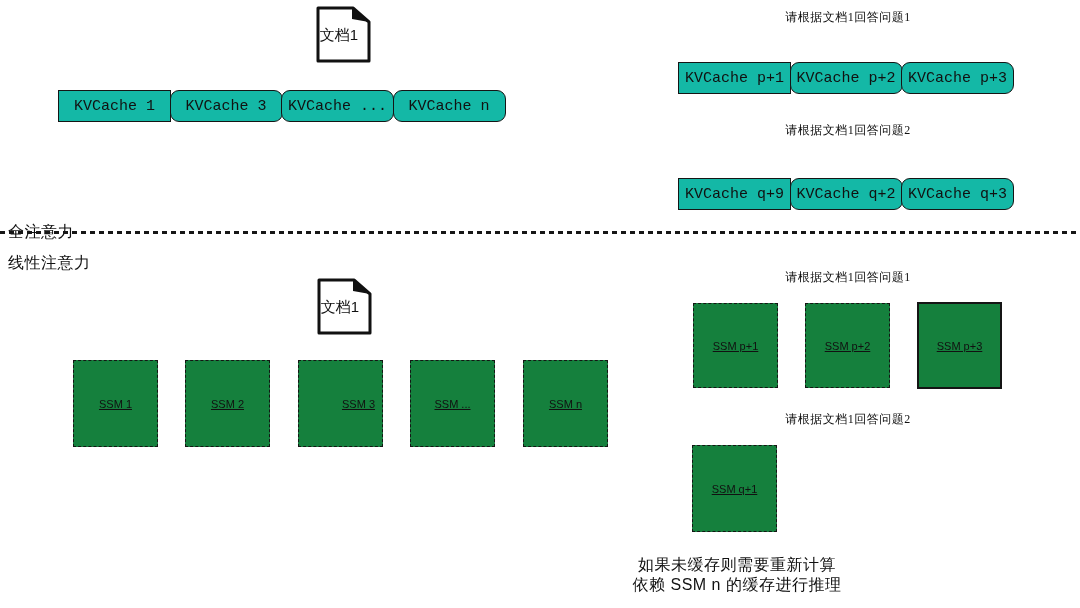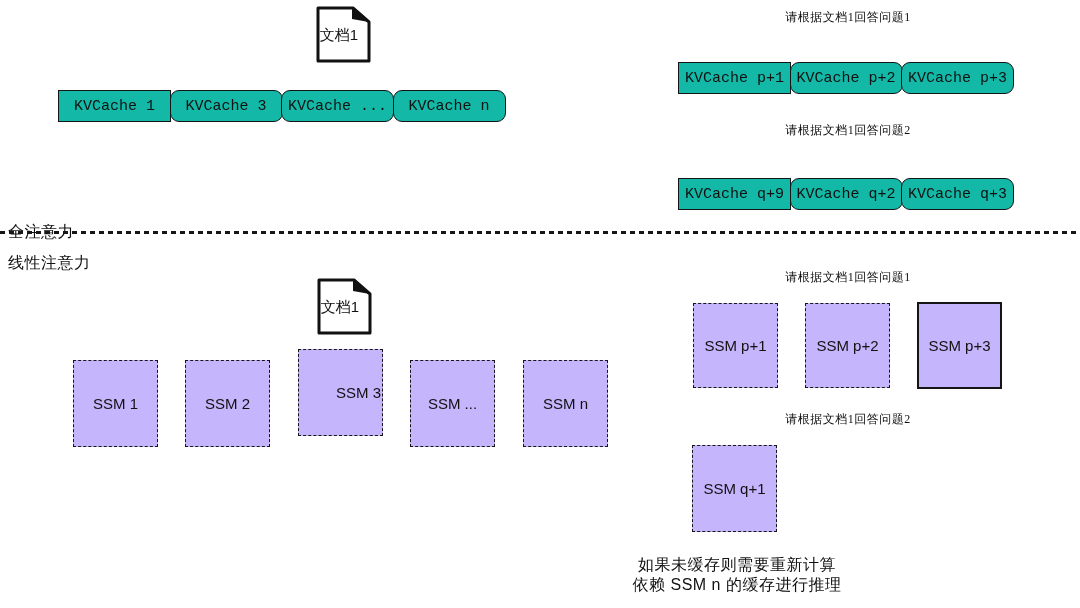--- a/index.html
+++ b/index.html
@@ -16,23 +16,23 @@
   .kv-row { display:flex; }
   .kv-cell {
     box-sizing:border-box; width:113px; height:32px;
     border:1.5px solid #151515; background:#14b8a6;
     display:flex; align-items:center; justify-content:center;
     font-size:15px; white-space:nowrap;font-family:Liberation Mono, monospace;
   }
   .kv-cell + .kv-cell { margin-left:-1.5px;border-radius:9px; }
 
   .ssm-box {
-    box-sizing:border-box; width:85px; background:#c4b5fd;
+    box-sizing:border-box; width:85px; background:#15803d;
     display:flex; align-items:center; justify-content:center;
-    font-size:15px; white-space:nowrap;
+    font-size:11px; white-space:nowrap;text-decoration:underline;
   }
   .ssm-dashed { border:1.6px dashed #151515; }
   .ssm-solid  { border:2.2px solid #151515; }
 
   .separator {
     left:0; top:231px; width:1080px; height:2.5px;
     background:repeating-linear-gradient(to right, #161616 0 5px, transparent 5px 9px);
   }
 
   .doc-icon { width:60px; height:60px; }
@@ -90,21 +90,21 @@
   <div class="abs doc-icon" style="left:314px; top:276px;">
     <svg width="60" height="60" viewBox="0 0 60 60">
       <path d="M5 4 H40 L56 18 V57 H5 Z" fill="#ffffff" stroke="#111111" stroke-width="3" stroke-linejoin="round"></path>
       <path d="M39 3 L56 18 L39 15 Z" fill="#111111"></path>
     </svg>
     <span class="doc-label">文档1</span>
   </div>
 
   <div class="abs ssm-box ssm-dashed" style="left:73px;  top:360px; height:87px;">SSM 1</div>
   <div class="abs ssm-box ssm-dashed" style="left:185px; top:360px; height:87px;">SSM 2</div>
-  <div class="abs ssm-box ssm-dashed" style="left:298px; top:349px; height:87px;padding-left:36px;">SSM 3</div>
+  <div class="abs ssm-box ssm-dashed" style="left:298px; top:360px; height:87px;padding-left:36px;">SSM 3</div>
   <div class="abs ssm-box ssm-dashed" style="left:410px; top:360px; height:87px;">SSM ...</div>
   <div class="abs ssm-box ssm-dashed" style="left:523px; top:360px; height:87px;">SSM n</div>
 
   <div class="abs q-heading" style="left:678px; top:269px; width:340px;">请根据文档1回答问题1</div>
 
   <div class="abs ssm-box ssm-dashed" style="left:693px; top:303px; height:85px;">SSM p+1</div>
   <div class="abs ssm-box ssm-dashed" style="left:805px; top:303px; height:85px;">SSM p+2</div>
   <div class="abs ssm-box ssm-solid" style="left:917px; top:302px; height:87px;">SSM p+3</div>
 
   <div class="abs q-heading" style="left:678px; top:411px; width:340px;">请根据文档1回答问题2</div>

